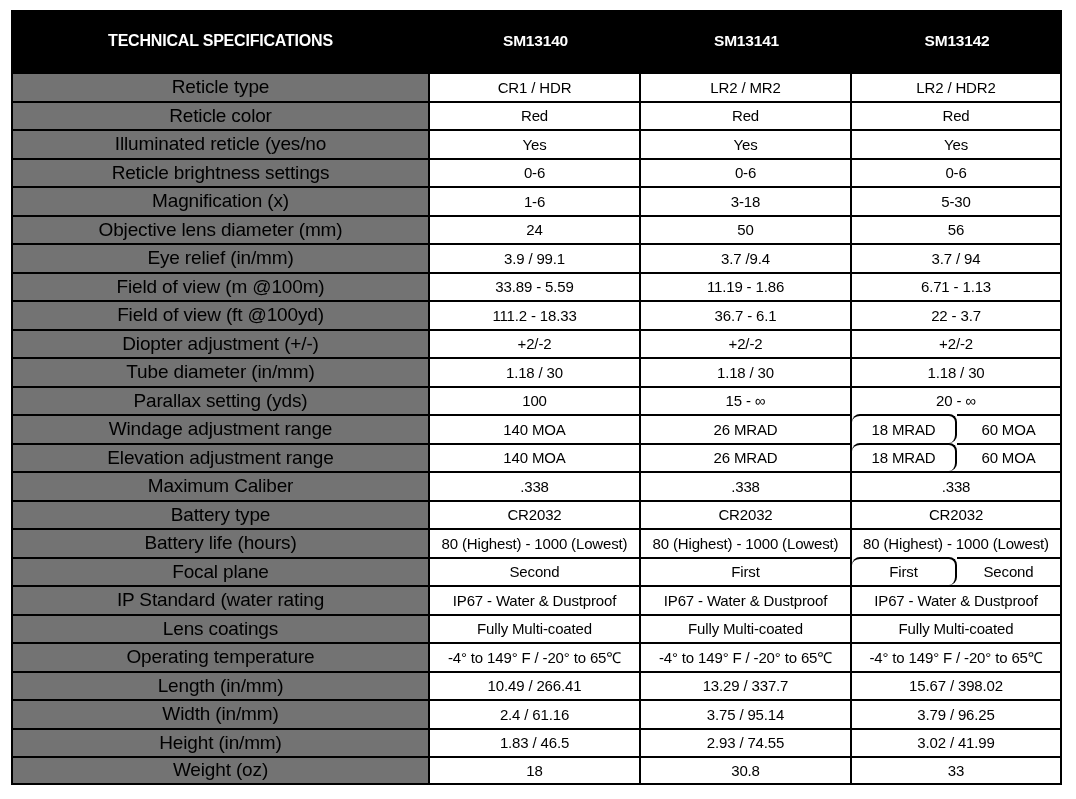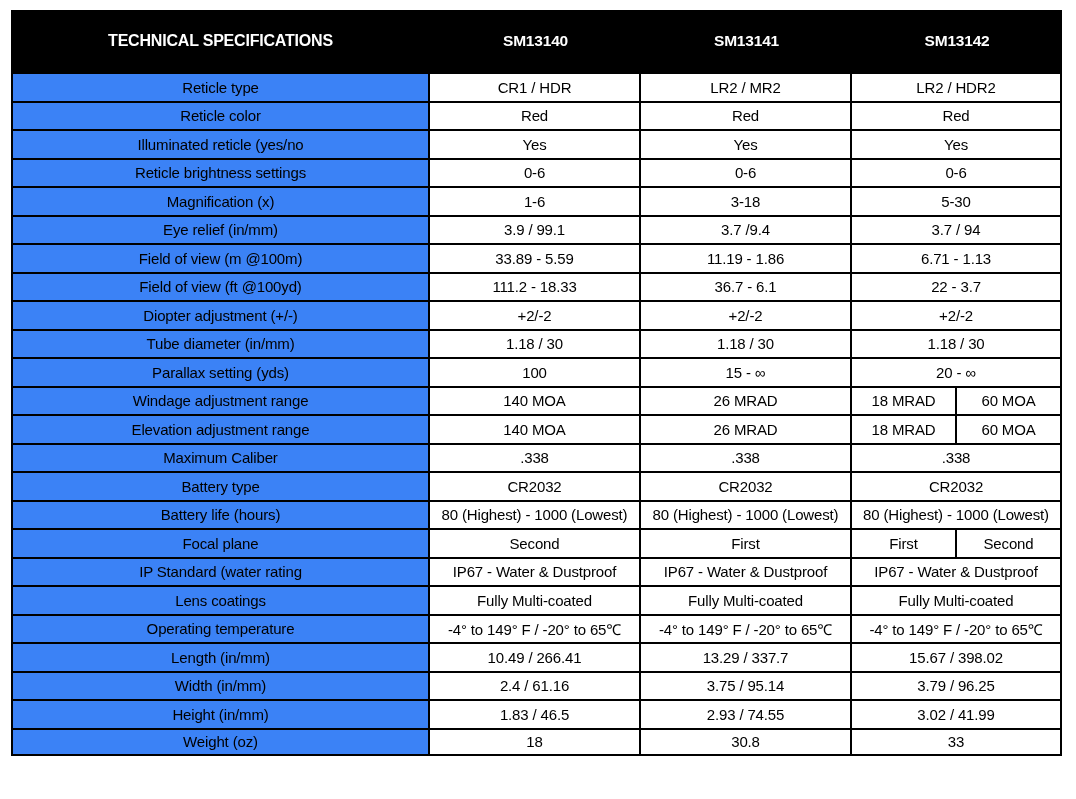--- a/index.html
+++ b/index.html
@@ -56,30 +56,31 @@
     color: #000000;
     background: #ffffff;
     border-top: 2.2px solid #000000;
     border-right: 2.2px solid #000000;
     box-sizing: border-box;
     white-space: nowrap;
     overflow: hidden;
     letter-spacing: -0.15px;
   }
   tr.spec-row > td.label-cell {
-    background: #3b82f6;
+    background: #737373;
     border-left: 2.2px solid #000000;
-    font-size: 15px;
+    font-size: 19px;
   }
   tr.spec-row:last-child > td {
     border-bottom: 2.2px solid #000000;
   }
   
   td.split-cell {
     border-right: 2.2px solid #000000;
+    border-radius: 8px;
   }
 
   .compact { font-size: 13.2px; letter-spacing: -0.3px; }
   .compact-sm { font-size: 12.6px; letter-spacing: -0.35px; }
 
   col.c-label { width: 419px; }
   col.c-a { width: 211px; }
   col.c-b { width: 211px; }
   col.c-c { width: 105px; }
   col.c-d { width: 105px; }
@@ -129,20 +130,26 @@
           <td class="value-cell">0-6</td>
           <td colspan="2" class="value-cell">0-6</td>
         </tr>
         <tr class="spec-row">
           <td class="label-cell">Magnification (x)</td>
           <td class="value-cell">1-6</td>
           <td class="value-cell">3-18</td>
           <td colspan="2" class="value-cell">5-30</td>
         </tr>
         <tr class="spec-row">
+          <td class="label-cell">Objective lens diameter (mm)</td>
+          <td class="value-cell">24</td>
+          <td class="value-cell">50</td>
+          <td colspan="2" class="value-cell">56</td>
+        </tr>
+        <tr class="spec-row">
           <td class="label-cell">Eye relief (in/mm)</td>
           <td class="value-cell">3.9  / 99.1</td>
           <td class="value-cell">3.7 /9.4</td>
           <td colspan="2" class="value-cell">3.7 / 94</td>
         </tr>
         <tr class="spec-row">
           <td class="label-cell">Field of view (m @100m)</td>
           <td class="value-cell">33.89 - 5.59</td>
           <td class="value-cell">11.19 - 1.86</td>
           <td colspan="2" class="value-cell">6.71 - 1.13</td>

